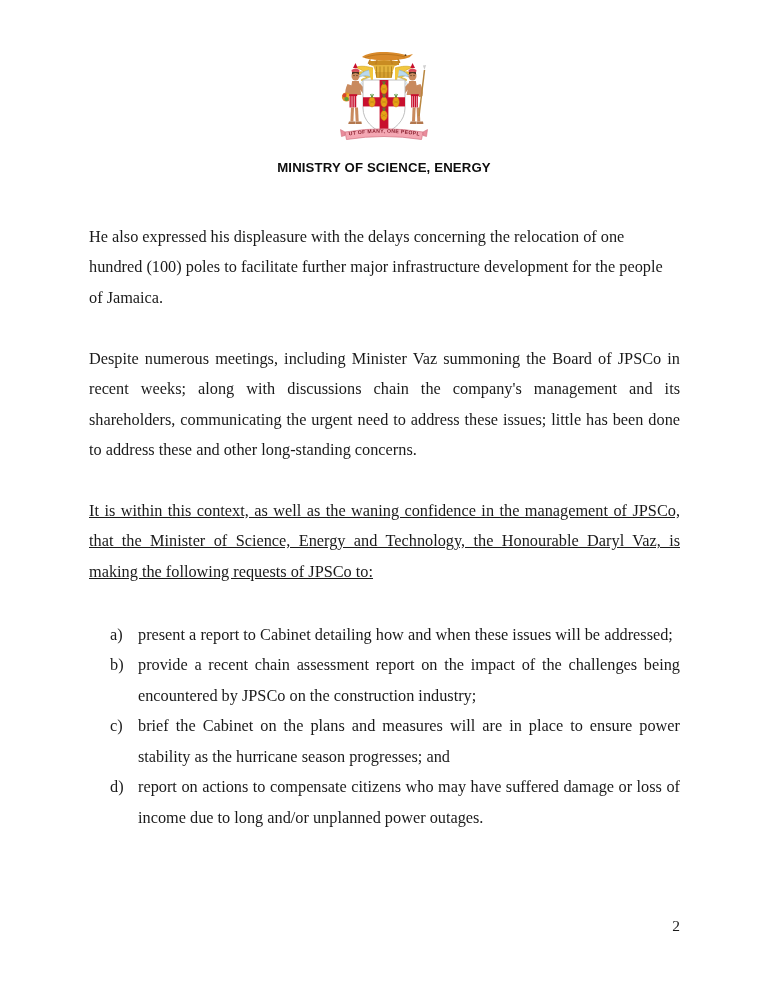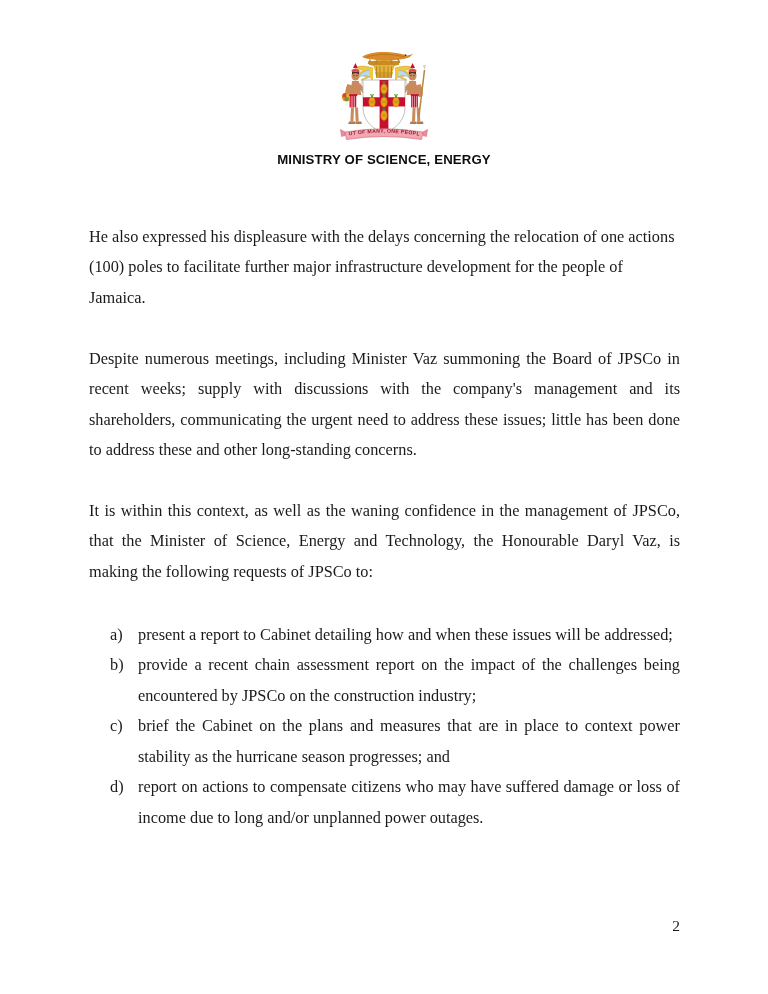--- a/index.html
+++ b/index.html
@@ -22,21 +22,21 @@
     padding-top: 44px;
     text-align: center;
   }
   .crest {
     display: block;
     margin: 0 auto;
     width: 110px;
     height: 105px;
   }
   .ministry-name {
-    margin: 3px auto 0;
+    margin: 11px auto 0;
     width: 300px;
     font-family: "Liberation Sans", "DejaVu Sans", sans-serif;
     font-weight: bold;
     font-size: 13.2px;
     letter-spacing: 0.15px;
     line-height: 1.28;
     color: #0d0d0d;
     text-transform: uppercase;
   }
 
@@ -50,20 +50,21 @@
   p.para {
     margin: 0 0 30.5px 0;
     font-size: 16.3px;
     line-height: 30.4px;
     text-align: justify;
     text-justify: inter-word;
     hyphens: none;
   }
   p.para.last-para {
     margin-bottom: 33px;
+    text-decoration: underline;
   }
   p.para.ragged {
     text-align: left;
   }
 
   
   ol.req-list {
     list-style: none;
     margin: 0;
     padding: 0;
@@ -212,36 +213,36 @@
       </g>
     </svg>
 
     <div class="ministry-name">
       <div>MINISTRY OF SCIENCE, ENERGY</div>
     </div>
   </div>
 
   <div class="body-block">
 
-    <p class="para ragged">He also expressed his displeasure with the delays concerning the relocation of one actions (100) poles to facilitate further major infrastructure development for the people of Jamaica.</p>
-    <p class="para">Despite numerous meetings, including Minister Vaz summoning the Board of JPSCo in recent weeks; supply with discussions with the company's management and its shareholders, communicating the urgent need to address these issues; little has been done to address these and other long-standing concerns.</p>
+    <p class="para ragged">He also expressed his displeasure with the delays concerning the relocation of one hundred (100) poles to facilitate further major infrastructure development for the people of Jamaica.</p>
+    <p class="para">Despite numerous meetings, including Minister Vaz summoning the Board of JPSCo in recent weeks; along with discussions chain the company's management and its shareholders, communicating the urgent need to address these issues; little has been done to address these and other long-standing concerns.</p>
     <p class="para last-para">It is within this context, as well as the waning confidence in the management of JPSCo, that the Minister of Science, Energy and Technology, the Honourable Daryl Vaz, is making the following requests of JPSCo to:</p>
 
     <ol class="req-list">
       <li>
         <span class="marker">a)</span>
         <span class="item-text">present a report to Cabinet detailing how and when these issues will be addressed;</span>
       </li>
       <li>
         <span class="marker">b)</span>
         <span class="item-text">provide a recent chain assessment report on the impact of the challenges being encountered by JPSCo on the construction industry;</span>
       </li>
       <li>
         <span class="marker">c)</span>
-        <span class="item-text">brief the Cabinet on the plans and measures that are in place to context power stability as the hurricane season progresses; and</span>
+        <span class="item-text">brief the Cabinet on the plans and measures will are in place to ensure power stability as the hurricane season progresses; and</span>
       </li>
       <li>
         <span class="marker">d)</span>
         <span class="item-text">report on actions to compensate citizens who may have suffered damage or loss of income due to long and/or unplanned power outages.</span>
       </li>
     </ol>
   </div>
 
   <div class="page-number">2</div>
 

